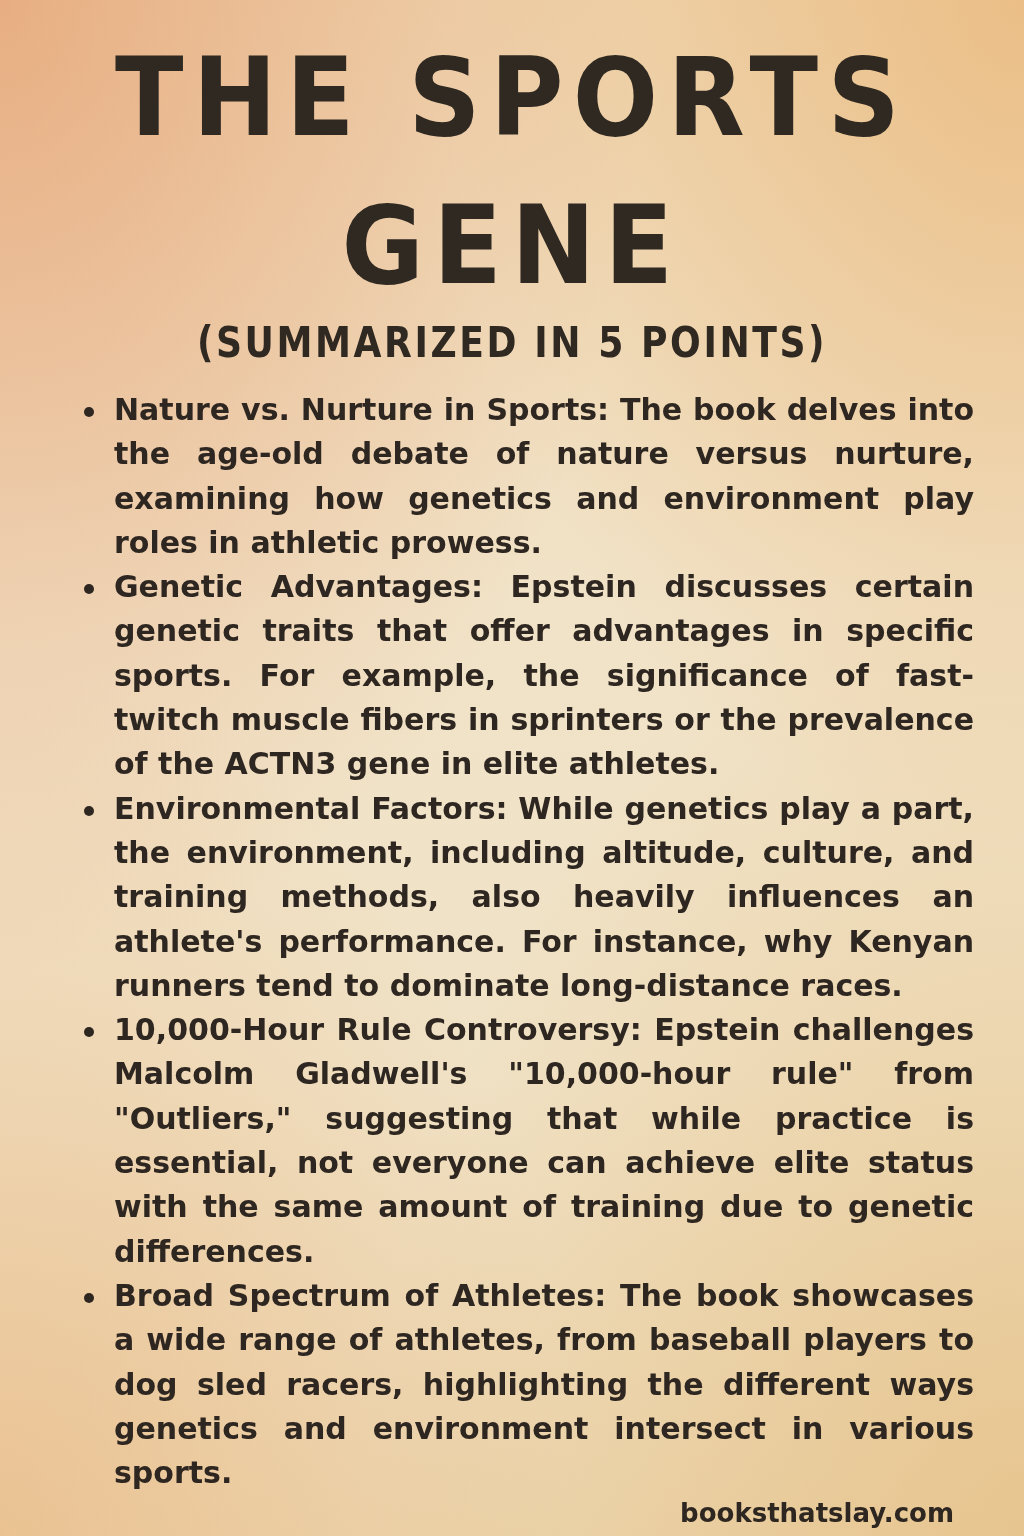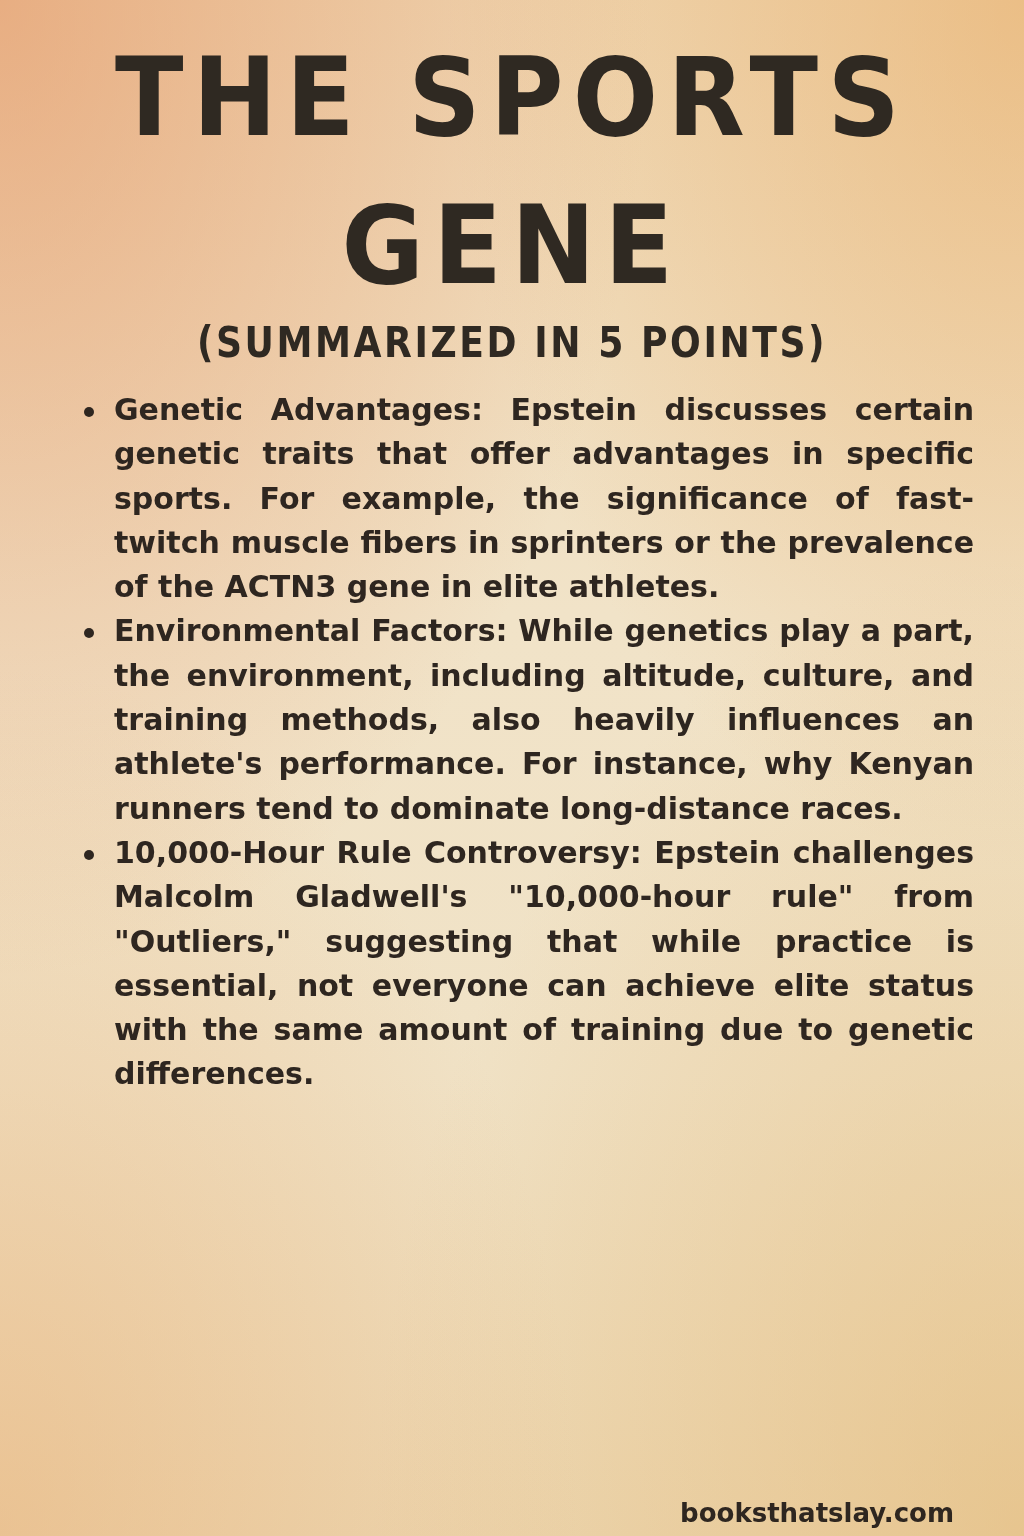--- a/index.html
+++ b/index.html
@@ -50,25 +50,33 @@
 </head>
 <body>
 
 <h1 class="title title-l1">THE SPORTS</h1>
 <h1 class="title title-l2">GENE</h1>
 <div class="subtitle">(SUMMARIZED IN 5 POINTS)</div>
 
 <ul class="points">
   <li class="point">
     <span class="bullet"></span>
+    <span>Nature vs. Nurture in Sports: The book delves into the age-old debate of nature versus nurture, examining how genetics and environment play roles in athletic prowess.</span>
+  </li>
+  <li class="point">
+    <span class="bullet"></span>
     <span>Genetic Advantages: Epstein discusses certain genetic traits that offer advantages in specific sports. For example, the significance of fast-twitch muscle fibers in sprinters or the prevalence of the ACTN3 gene in elite athletes.</span>
   </li>
   <li class="point">
     <span class="bullet"></span>
     <span>Environmental Factors: While genetics play a part, the environment, including altitude, culture, and training methods, also heavily influences an athlete's performance. For instance, why Kenyan runners tend to dominate long-distance races.</span>
   </li>
   <li class="point">
     <span class="bullet"></span>
     <span>10,000-Hour Rule Controversy: Epstein challenges Malcolm Gladwell's "10,000-hour rule" from "Outliers," suggesting that while practice is essential, not everyone can achieve elite status with the same amount of training due to genetic differences.</span>
   </li>
+  <li class="point">
+    <span class="bullet"></span>
+    <span>Broad Spectrum of Athletes: The book showcases a wide range of athletes, from baseball players to dog sled racers, highlighting the different ways genetics and environment intersect in various sports.</span>
+  </li>
 </ul>
 
 <div class="footer">booksthatslay.com</div>
 
 </body></html>

